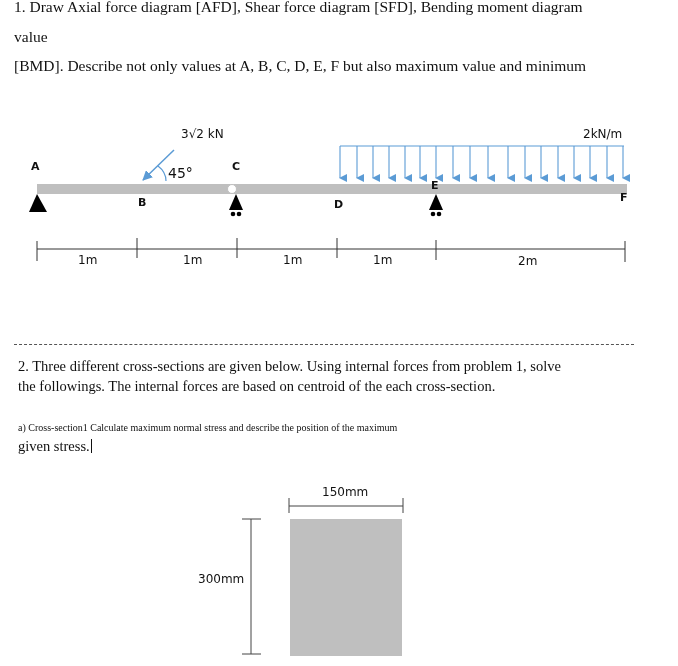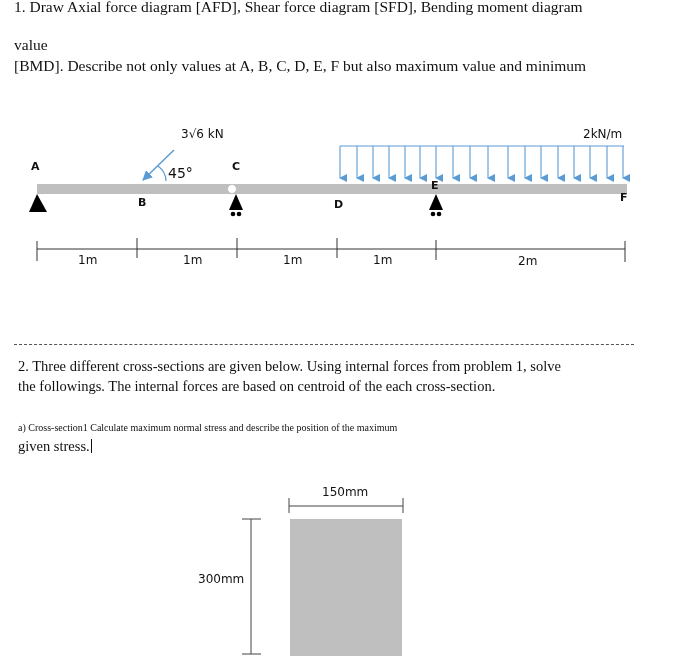--- a/index.html
+++ b/index.html
@@ -10,21 +10,21 @@
   .lbl { position:absolute; font-size:12px; }
   .lbl.b { font-weight:bold; font-size:11px; }
   svg { position:absolute; left:0; top:0; }
   .cursor { display:inline-block; width:1px; height:14px; background:#111; vertical-align:-2px; margin-left:1px; }
 </style>
 </head>
 <body>
 
 <div class="para serif" style="left:14px; top:-3px;">1. Draw Axial force diagram [AFD], Shear force diagram [SFD], Bending moment diagram</div>
 <div class="para serif" style="left:14px; top:16px;margin-top:40px;">[BMD].  Describe not only values at A, B, C, D, E, F but also maximum value and minimum</div>
-<div class="para serif" style="left:14px; top:35px;text-align:center;">value</div>
+<div class="para serif" style="left:14px; top:27px;text-align:center;">value</div>
 
 <svg width="678" height="666">
   <defs>
     <marker id="ah" markerWidth="8" markerHeight="8" refX="4" refY="7" orient="auto" markerUnits="userSpaceOnUse">
       <path d="M0,0 L8,0 L4,8 Z" fill="#5b9bd5"></path>
     </marker>
     <marker id="ah2" markerWidth="10" markerHeight="10" refX="9" refY="5" orient="auto" markerUnits="userSpaceOnUse">
       <path d="M0,0 L10,5 L0,10 Z" fill="#5b9bd5"></path>
     </marker>
   </defs>
@@ -95,21 +95,21 @@
   </g>
 </svg>
 
 <div class="lbl b sans" style="left:31px; top:160px;">A</div>
 <div class="lbl b sans" style="left:138px; top:196px;">B</div>
 <div class="lbl b sans" style="left:232px; top:160px;">C</div>
 <div class="lbl b sans" style="left:334px; top:198px;">D</div>
 <div class="lbl b sans" style="left:431px; top:179px;">E</div>
 <div class="lbl b sans" style="left:620px; top:191px;">F</div>
 
-<div class="lbl sans" style="left:181px; top:127px; font-size:12px;">3√6 kN</div>
+<div class="lbl sans" style="left:181px; top:127px; font-size:12px;">3√2 kN</div>
 <div class="lbl sans" style="left:168px; top:165px; font-size:14px;">45°</div>
 <div class="lbl sans" style="left:583px; top:127px; font-size:12px;">2kN/m</div>
 
 <div class="lbl sans" style="left:78px; top:253px;">1m</div>
 <div class="lbl sans" style="left:183px; top:253px;">1m</div>
 <div class="lbl sans" style="left:283px; top:253px;">1m</div>
 <div class="lbl sans" style="left:373px; top:253px;">1m</div>
 <div class="lbl sans" style="left:518px; top:254px;">2m</div>
 
 <div style="position:absolute; left:14px; top:344px; width:620px; height:3px; overflow:hidden;">

